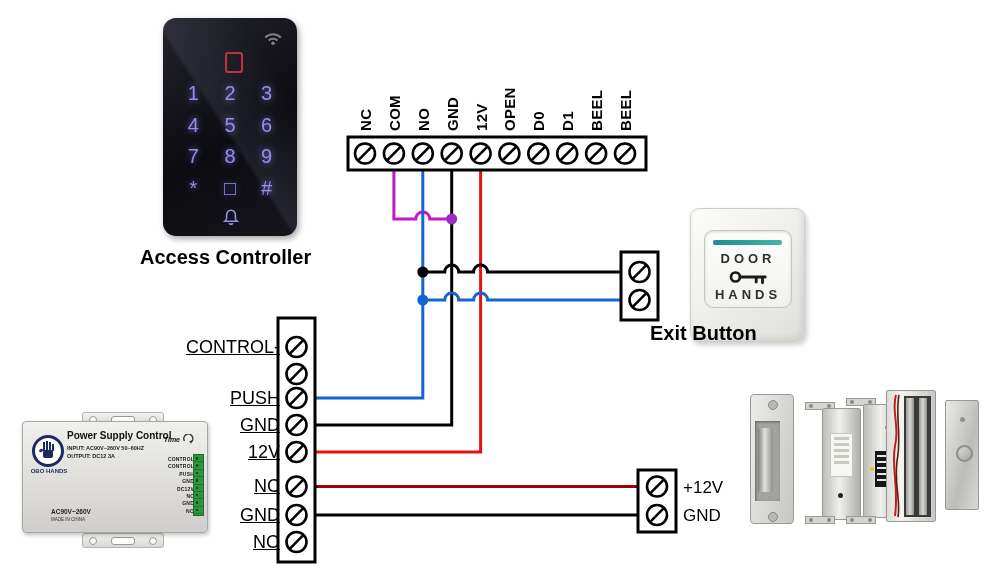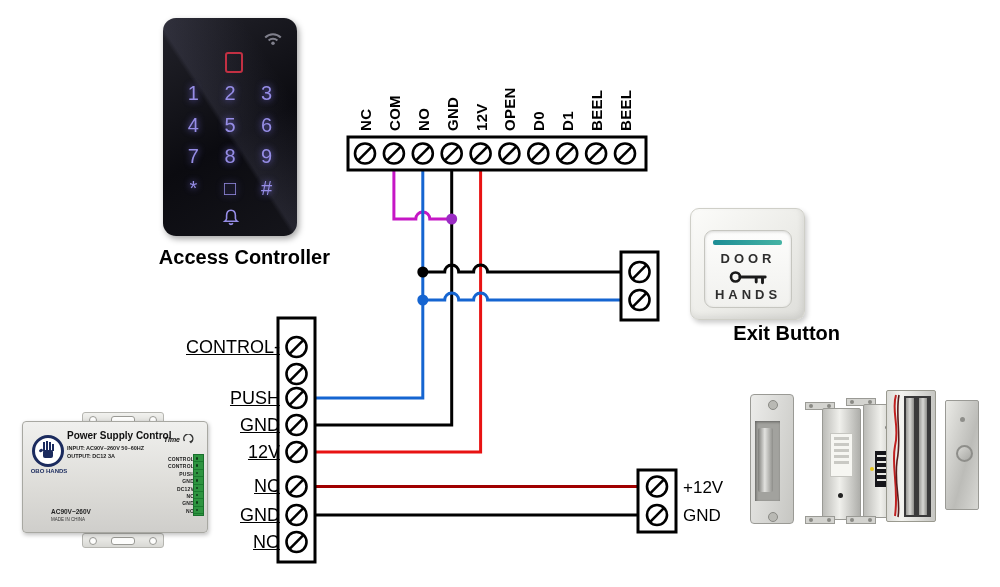--- a/index.html
+++ b/index.html
@@ -11,21 +11,21 @@
   
   #wires{position:absolute;left:0;top:0;width:1000px;height:587px;}
 
   
   .t-label{position:absolute;font-size:15px;font-weight:700;letter-spacing:.3px;white-space:nowrap;
            transform:rotate(-90deg);transform-origin:0 0;}
   .s-label{position:absolute;left:148px;width:132px;text-align:right;font-size:18px;white-space:nowrap;text-decoration:underline;}
   .b-label{position:absolute;font-size:17px;white-space:nowrap;}
 
   
-  .caption{position:absolute;font-size:20px;font-weight:700;text-align:right;white-space:nowrap;}
+  .caption{position:absolute;font-size:20px;font-weight:700;text-align:left;white-space:nowrap;}
 
   
   #keypad{position:absolute;left:163px;top:18px;width:134px;height:218px;border-radius:13px;
           background:linear-gradient(150deg,#23232b 0%,#0b0b10 55%,#15151b 100%);
           box-shadow:2px 3px 6px rgba(0,0,0,.35);}
   #keypad .sheen{position:absolute;inset:0;border-radius:13px;
           background:linear-gradient(57deg,rgba(0,0,0,0) 47%,rgba(140,140,175,.14) 49%,rgba(0,0,0,0) 80%);}
   #keypad .cardbox{position:absolute;left:62px;top:34px;width:14px;height:17px;border:2.5px solid #c23043;border-radius:3px;}
   #keys{position:absolute;left:12px;top:60px;width:110px;height:126px;display:grid;
         grid-template-columns:repeat(3,1fr);align-items:center;justify-items:center;}
@@ -51,21 +51,21 @@
   .psu-timeicon{position:absolute;right:12px;top:12px;width:12px;height:10px;}
   #psu-terms{position:absolute;right:13px;top:34px;width:70px;text-align:right;}
   #psu-terms div{font-size:5px;font-weight:700;color:#222;line-height:7.4px;letter-spacing:.2px;}
   #psu-green{position:absolute;right:3px;top:32px;width:9px;height:60px;background:#2e9440;border:1px solid #19702c;}
   #psu-green i{display:block;height:6.4px;border-bottom:1px solid #1a7a2e;position:relative;}
   #psu-green i::after{content:"";position:absolute;left:1.5px;top:2px;width:2.5px;height:2.5px;border-radius:50%;background:#0d3d17;}
   .psu-volt{position:absolute;left:28px;top:86px;font-size:6.5px;font-weight:700;color:#222;}
   .psu-made{position:absolute;left:28px;top:95px;font-size:4.5px;color:#333;}
 
   
-  #exitbtn{position:absolute;left:690px;top:208px;width:115px;height:112px;}
+  #exitbtn{position:absolute;left:690px;top:208px;width:115px;height:134px;}
   #exit-plate{position:absolute;inset:0;border-radius:9px;background:linear-gradient(135deg,#fcfcfa 0%,#ececе8 55%,#dededa 100%);
               background:linear-gradient(135deg,#fcfcfa 0%,#ecece8 55%,#dededa 100%);
               border:1px solid #cfcfc8;box-shadow:2px 3px 5px rgba(0,0,0,.2), inset -2px -3px 6px rgba(0,0,0,.08);}
   #exit-face{position:absolute;left:14px;top:22px;width:86px;height:76px;border-radius:9px;background:linear-gradient(180deg,#fdfdfc,#f1f1ee);
              border:1px solid #c6c6c0;box-shadow:inset 0 1px 3px rgba(0,0,0,.15);}
   #exit-stripe{position:absolute;left:8px;top:9px;width:69px;height:5px;border-radius:2px;
                background:linear-gradient(90deg,#1d8d95,#45b3a4);}
   .exit-word1{position:absolute;left:0;top:20px;width:100%;text-align:center;font-size:13px;font-weight:700;letter-spacing:4px;color:#2e2e2e;}
   .exit-word2{position:absolute;left:0;top:56px;width:100%;text-align:center;font-size:13px;font-weight:700;letter-spacing:4px;color:#2e2e2e;}
   .exit-key{position:absolute;left:24px;top:37px;width:40px;height:18px;}

